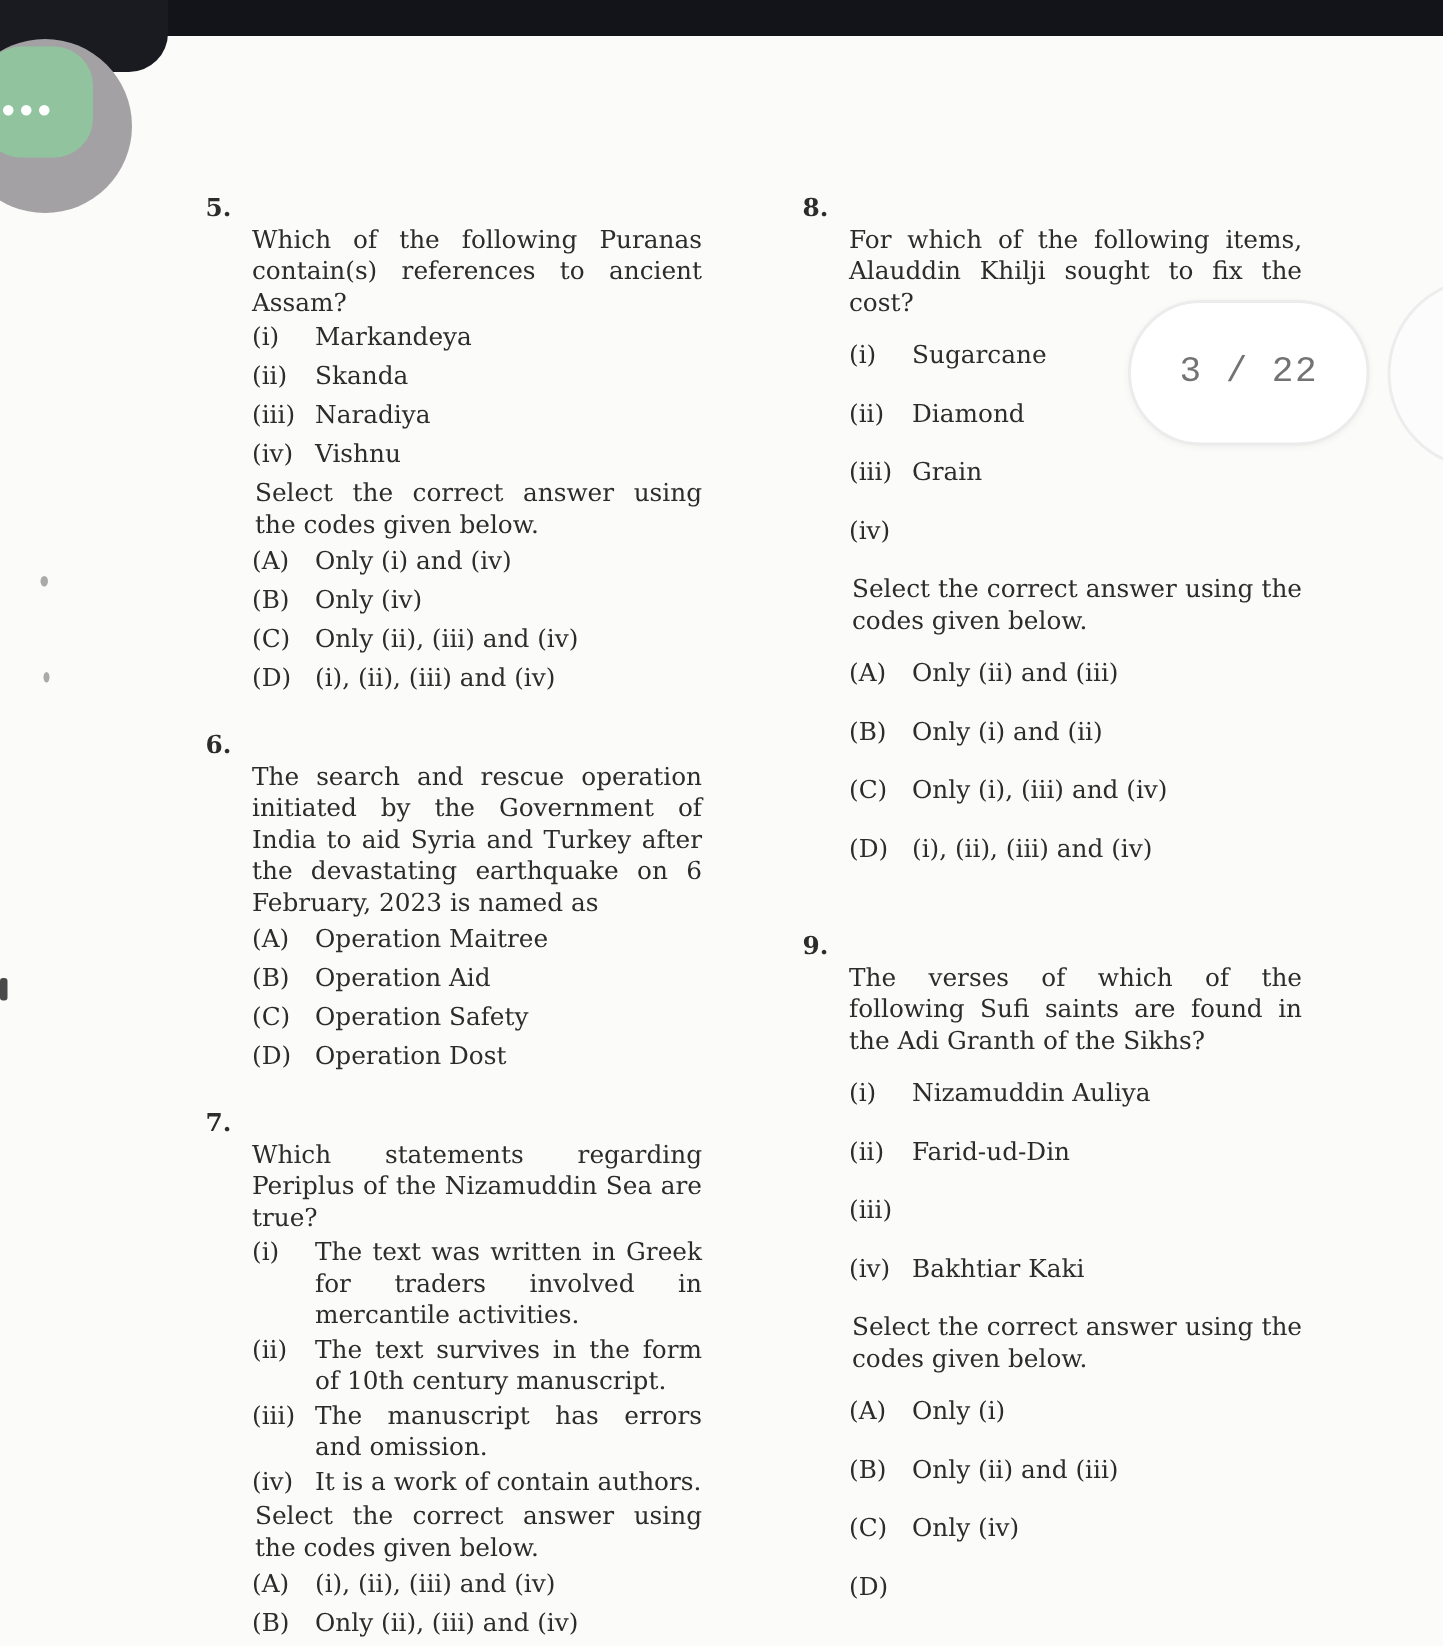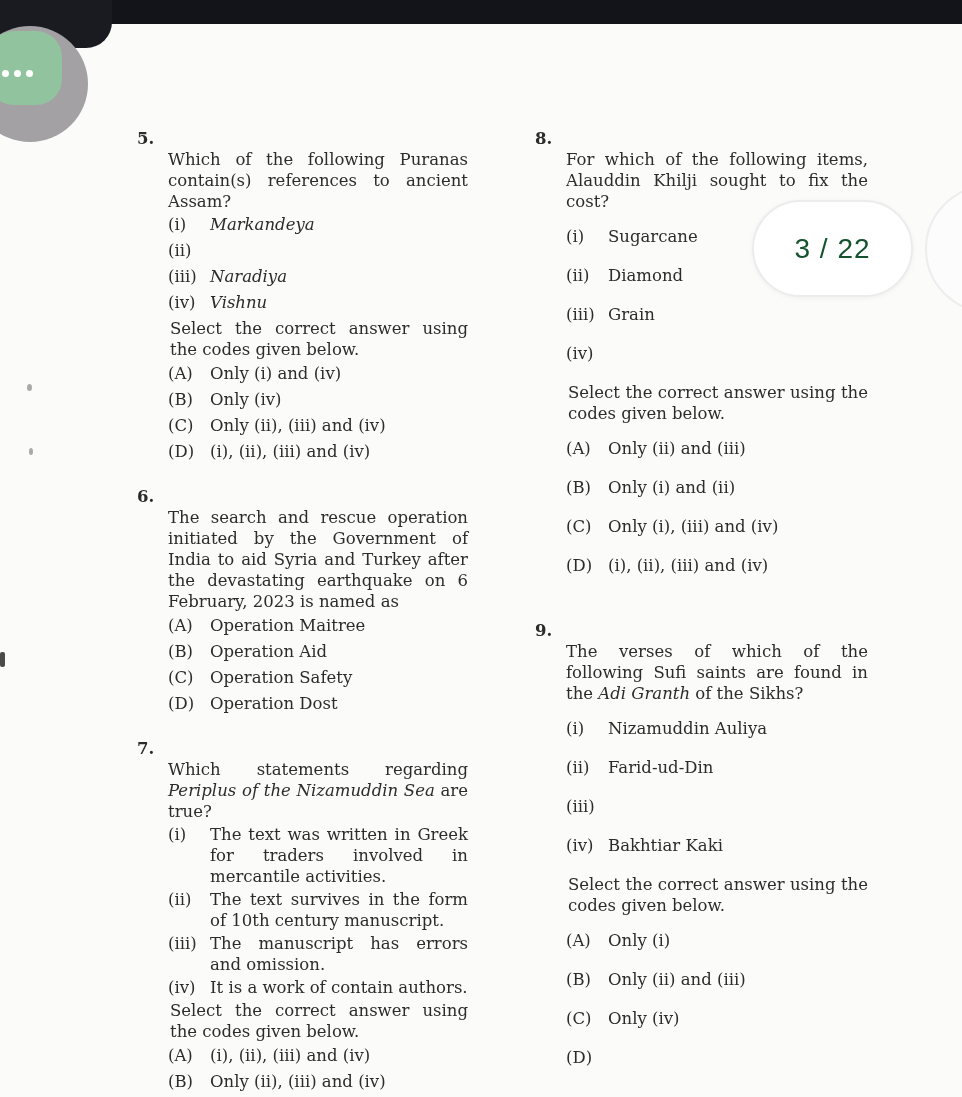--- a/index.html
+++ b/index.html
@@ -33,22 +33,22 @@
   .menu-fab .dots { position: absolute; left: 30px; top: 44px; display: flex; gap: 5px; }
   .menu-fab .dot { width: 7px; height: 7px; border-radius: 50%; background: #ffffff; }
 
   .page-pill {
     position: absolute; left: 752px; top: 200px; width: 161px; height: 97px;
     background: #ffffff; border: 2px solid #ececec; border-radius: 50px;
     display: flex; align-items: center; justify-content: center;
     box-shadow: 0 1px 5px rgba(0,0,0,0.05); z-index: 6;
   }
   .page-pill span {
-    font-family: Liberation Sans, sans-serif;
-    font-size: 28px; color: #14532d; letter-spacing: 1px;
+    font-family: Liberation Mono, monospace;
+    font-size: 24px; color: #737373; letter-spacing: 1px;
   }
   .edge-circle {
     position: absolute; left: 925px; top: 185px; width: 128px; height: 128px;
     background: #fdfcfd; border: 2px solid #ededed; border-radius: 50%;
     z-index: 6;
   }
 
   
   .speck { position: absolute; background: #8f8f8f; border-radius: 50%; opacity: .75; z-index: 2; }
   #speck-a { left: 27px; top: 360px; width: 5px; height: 7px; }
@@ -58,21 +58,21 @@
 
   
   .paper { position: absolute; left: 0; top: 24px; width: 962px; height: 1073px; }
   .col { position: absolute; top: 104px; color: #2c2c2c; font-size: 16.5px; line-height: 21px; }
   .col-left  { left: 137px; width: 331px; }
   .col-right { left: 535px; width: 333px; }
 
   .q-head { display: flex; }
   .q-num  { width: 31px; flex: none; font-weight: bold; }
   .q-text { flex: 1; text-align: justify; text-align-last: left; margin-top: 21px; }
-  .italic { font-style: italic; }
+  .italic { }
 
   .q-items, .q-select, .q-options { margin-left: 31px; }
   .q-item, .option { display: flex; }
   .it-label, .opt-label { width: 42px; flex: none; }
   .it-text, .opt-text { flex: 1; text-align: justify; text-align-last: left; }
   .q-select { text-align: justify; text-align-last: left; margin-left: 33px; }
 
   
   .col-left .q-items  { margin-top: 2px; }
   .col-left .q-item   { margin-bottom: 5px; }
@@ -103,20 +103,21 @@
           <span class="q-num">5.</span>
           <p class="q-text">Which of the following Puranas contain(s) references to ancient Assam?</p>
         </div>
         <div class="q-items">
           <div class="q-item">
             <span class="it-label">(i)</span>
             <span class="it-text italic">Markandeya</span>
           </div>
           <div class="q-item">
             <span class="it-label">(ii)</span>
+            <span class="it-text italic">Skanda</span>
           </div>
           <div class="q-item">
             <span class="it-label">(iii)</span>
             <span class="it-text italic">Naradiya</span>
           </div>
           <div class="q-item">
             <span class="it-label">(iv)</span>
             <span class="it-text italic">Vishnu</span>
           </div>
         </div>

